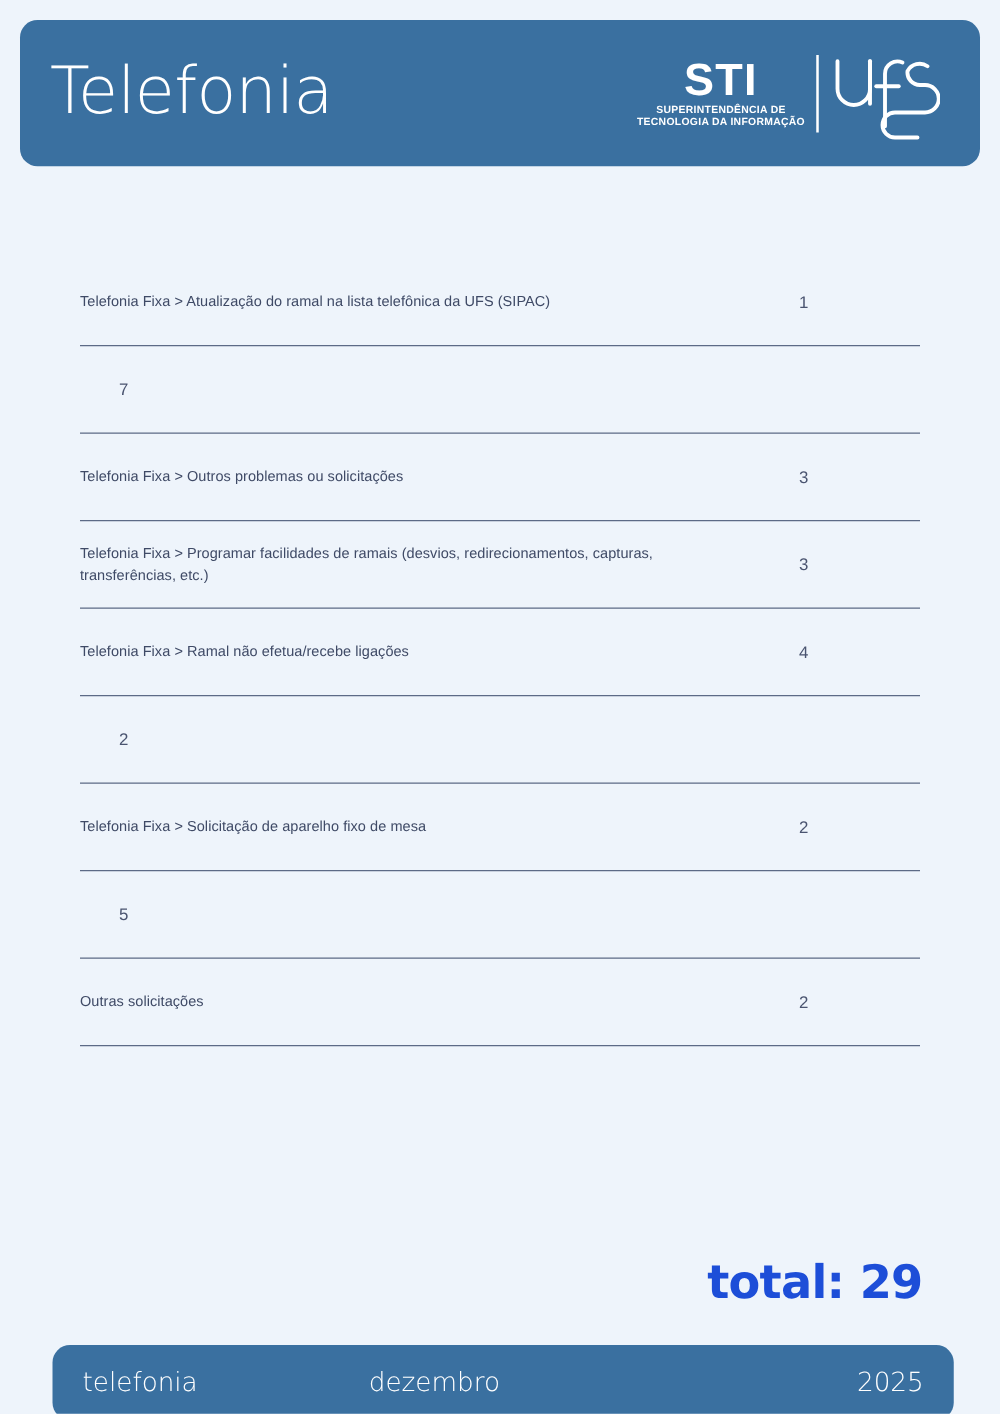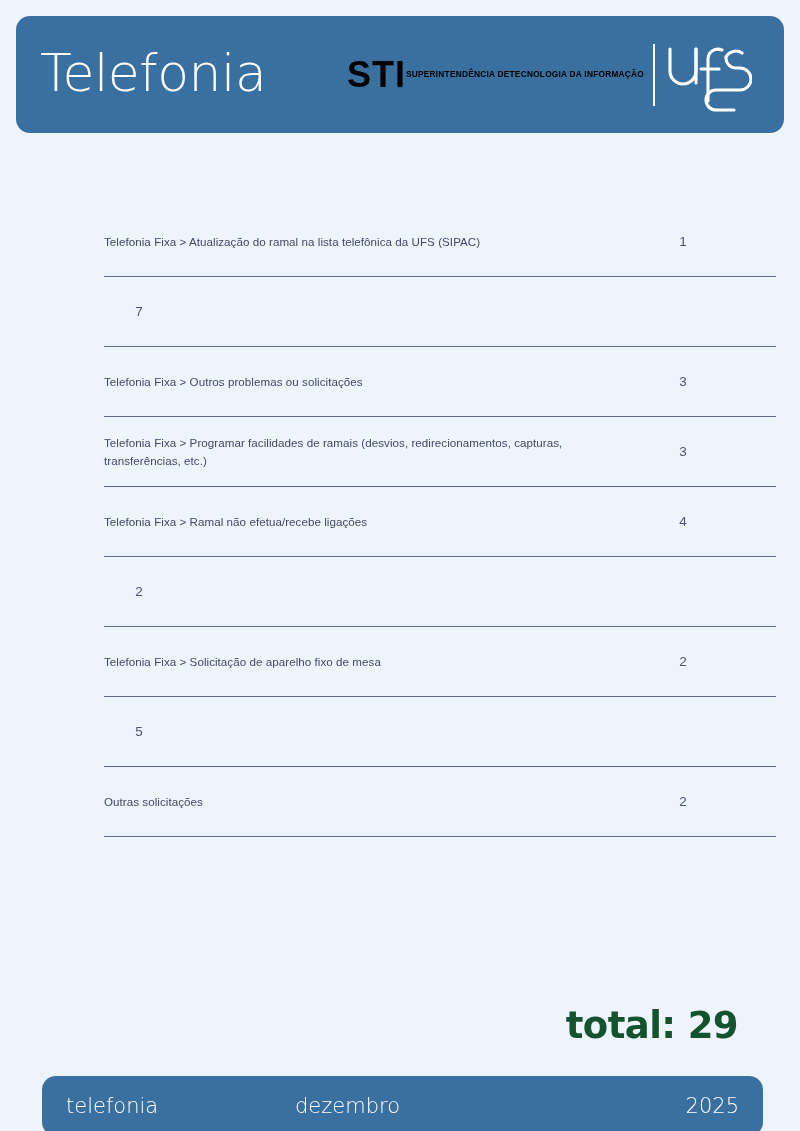--- a/index.html
+++ b/index.html
@@ -45,23 +45,23 @@
 
   
   #logo {
     display: flex;
     align-items: center;
     gap: 9px;
     margin-right: 10px;
   }
   #logo-text-block {
     display: flex;
-    flex-direction: row;
-    align-items: center;
-    color: #000000;
+    flex-direction: column;
+    align-items: center;
+    color: #ffffff;
   }
   #logo-sti {
     font-family: "Liberation Sans", sans-serif;
     font-size: 36px;
     font-weight: bold;
     letter-spacing: 1px;
     line-height: 0.98;
   }
   .logo-sub {
     font-family: Liberation Sans, sans-serif;
@@ -78,21 +78,20 @@
     flex: none;
   }
   #logo-ufs { display: block; }
 
   
   #list {
     position: absolute;
     left: 64px;
     top: 207px;
     width: 672px;
-    margin-left: 40px;
   }
   .row {
     position: relative;
     min-height: 70px;
     display: flex;
     align-items: center;
     border-bottom: 1.6px solid #5c6a86;
   }
   .row-label {
     flex: 1;
@@ -117,21 +116,21 @@
 
   
   #total {
     position: absolute;
     right: 62px;
     top: 1004px;
     font-family: "DejaVu Sans", sans-serif;
     font-size: 37px;
     font-weight: bold;
     letter-spacing: -0.6px;
-    color: #14532d;
+    color: #1d4ed8;
   }
 
   
   #footer-bar {
     position: absolute;
     left: 42px;
     top: 1076px;
     width: 721px;
     height: 60px;
     background: #3a70a0;

